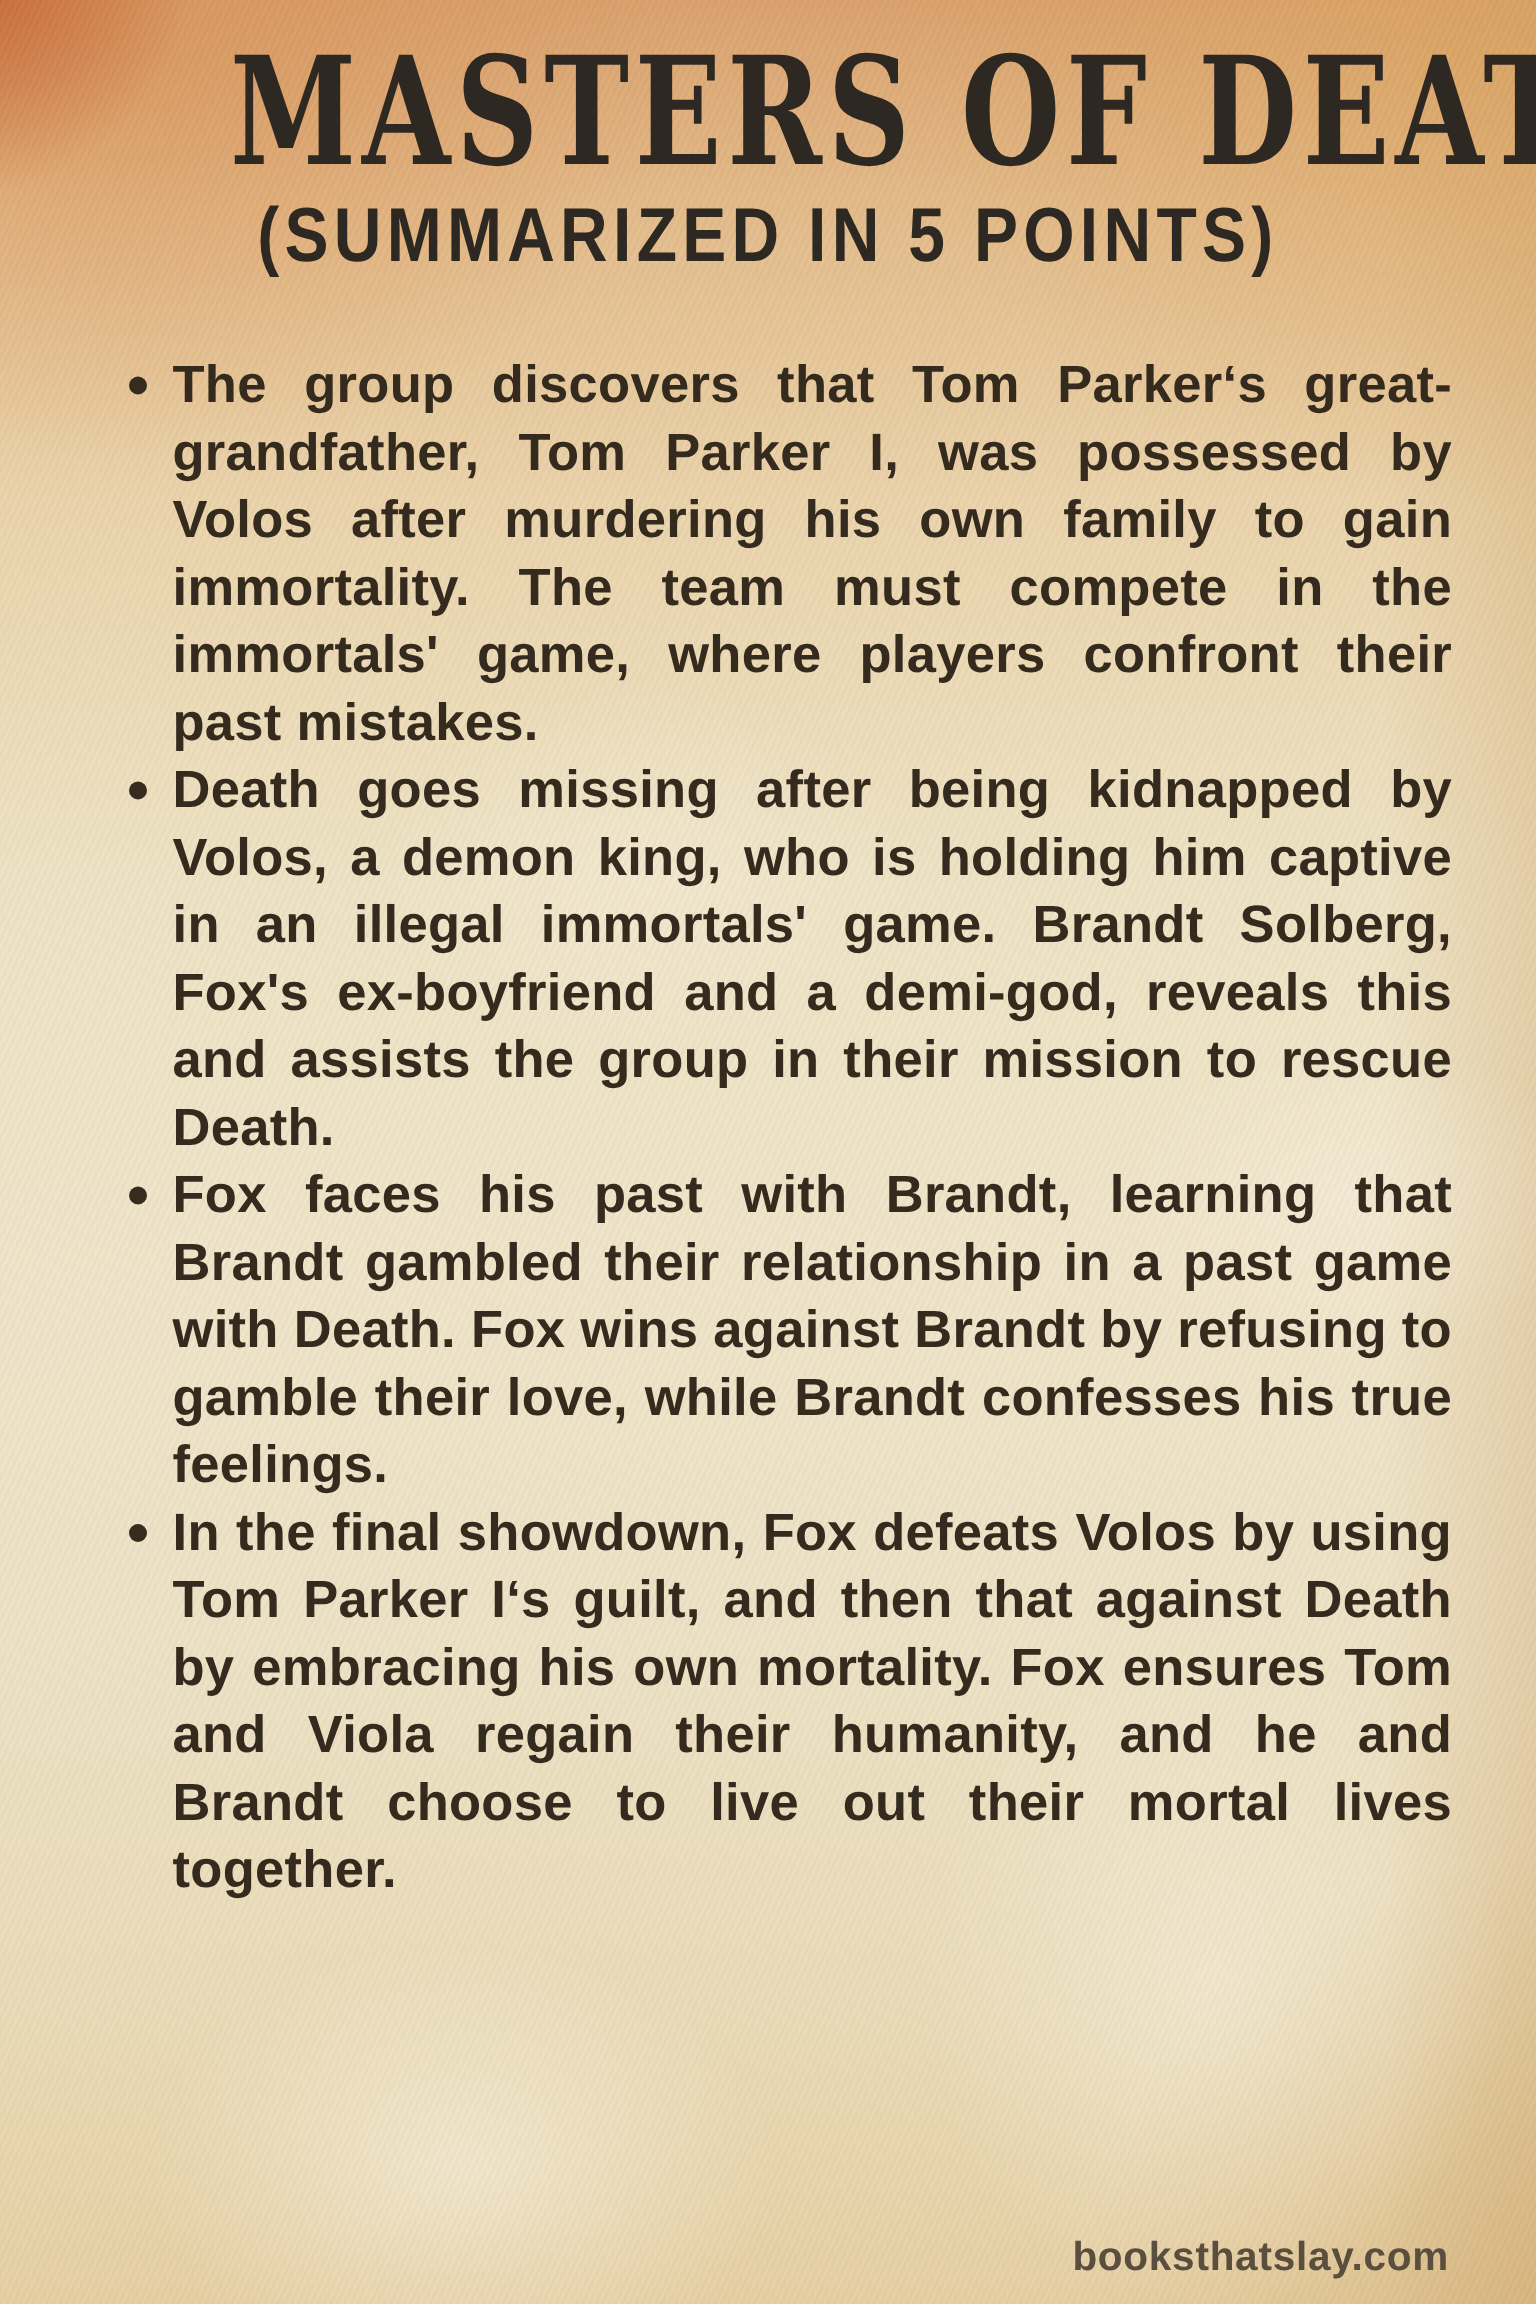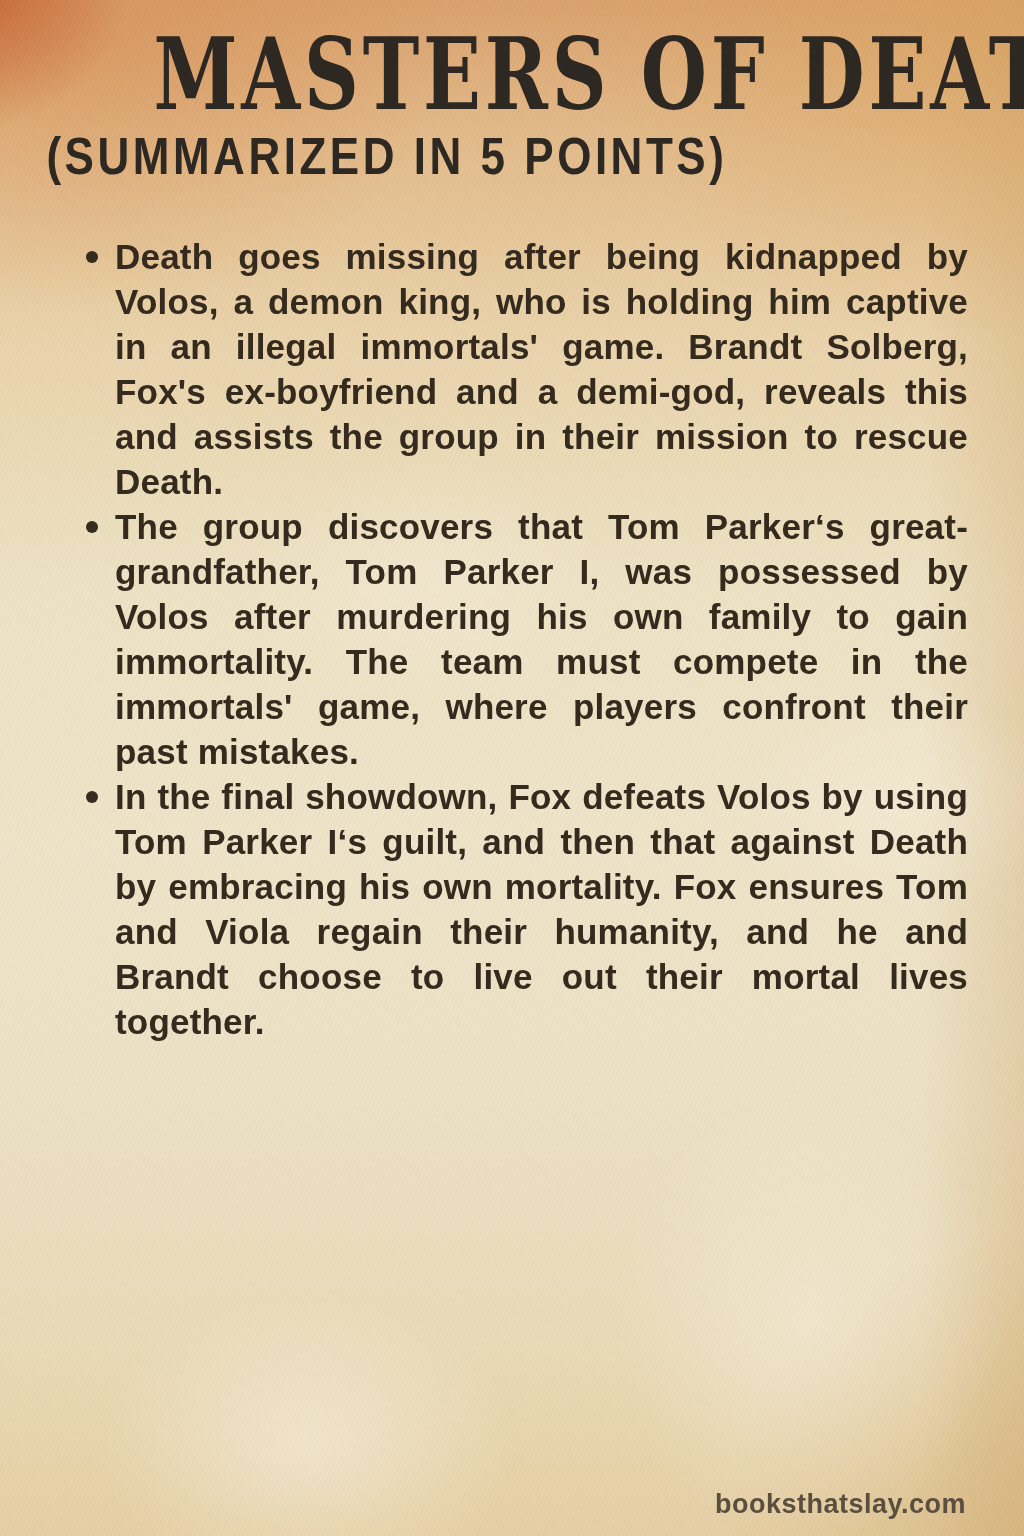--- a/index.html
+++ b/index.html
@@ -52,20 +52,21 @@
     color: #2e2823;
     transform: scaleX(0.76);
     transform-origin: 50% 50%;
     white-space: nowrap;
   }
   .subtitle-wrap {
     position: absolute;
     top: 130px;
     left: 0;
     width: 1024px;
+    text-align: center;
   }
   .subtitle {
     display: inline-block;
     font-family: "Liberation Sans", sans-serif;
     font-weight: 700;
     font-size: 50px;
     line-height: 1.1;
     letter-spacing: 4px;
     color: #2e2823;
     transform: scale(0.88, 1.02);
@@ -126,25 +127,29 @@
     <span class="title">MASTERS OF DEATH</span>
   </div>
 
   <div class="subtitle-wrap">
     <span class="subtitle">(SUMMARIZED IN 5 POINTS)</span>
   </div>
 
   <ul class="summary-list">
     <li>
       <span class="dot"></span>
+      <span class="btext">The group discovers that Tom Parker‘s great-grandfather, Tom Parker I, was possessed by Volos after murdering his own family to gain immortality. The team must compete in the immortals' game, where players confront their past mistakes.</span>
+    </li>
+    <li>
+      <span class="dot"></span>
       <span class="btext">Death goes missing after being kidnapped by Volos, a demon king, who is holding him captive in an illegal immortals' game. Brandt Solberg, Fox's ex-boyfriend and a demi-god, reveals this and assists the group in their mission to rescue Death.</span>
     </li>
     <li>
       <span class="dot"></span>
-      <span class="btext">The group discovers that Tom Parker‘s great-grandfather, Tom Parker I, was possessed by Volos after murdering his own family to gain immortality. The team must compete in the immortals' game, where players confront their past mistakes.</span>
+      <span class="btext">Fox faces his past with Brandt, learning that Brandt gambled their relationship in a past game with Death. Fox wins against Brandt by refusing to gamble their love, while Brandt confesses his true feelings.</span>
     </li>
     <li>
       <span class="dot"></span>
       <span class="btext">In the final showdown, Fox defeats Volos by using Tom Parker I‘s guilt, and then that against Death by embracing his own mortality. Fox ensures Tom and Viola regain their humanity, and he and Brandt choose to live out their mortal lives together.</span>
     </li>
   </ul>
 
   <div class="watermark">booksthatslay.com</div>
 
 </div>

